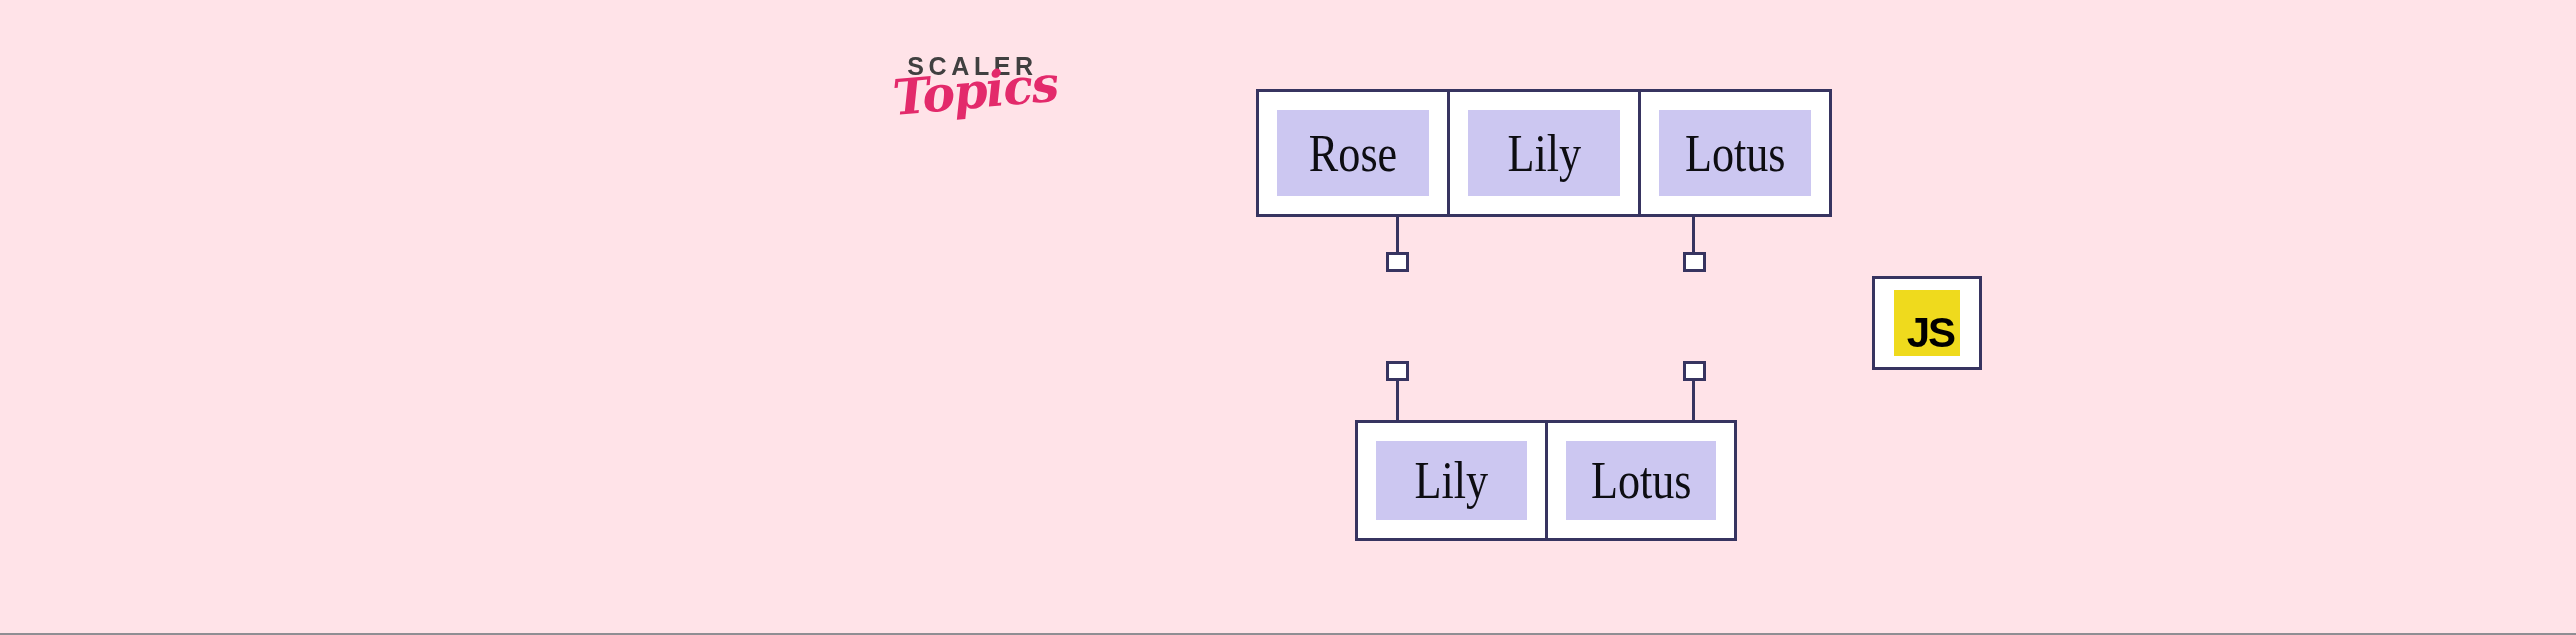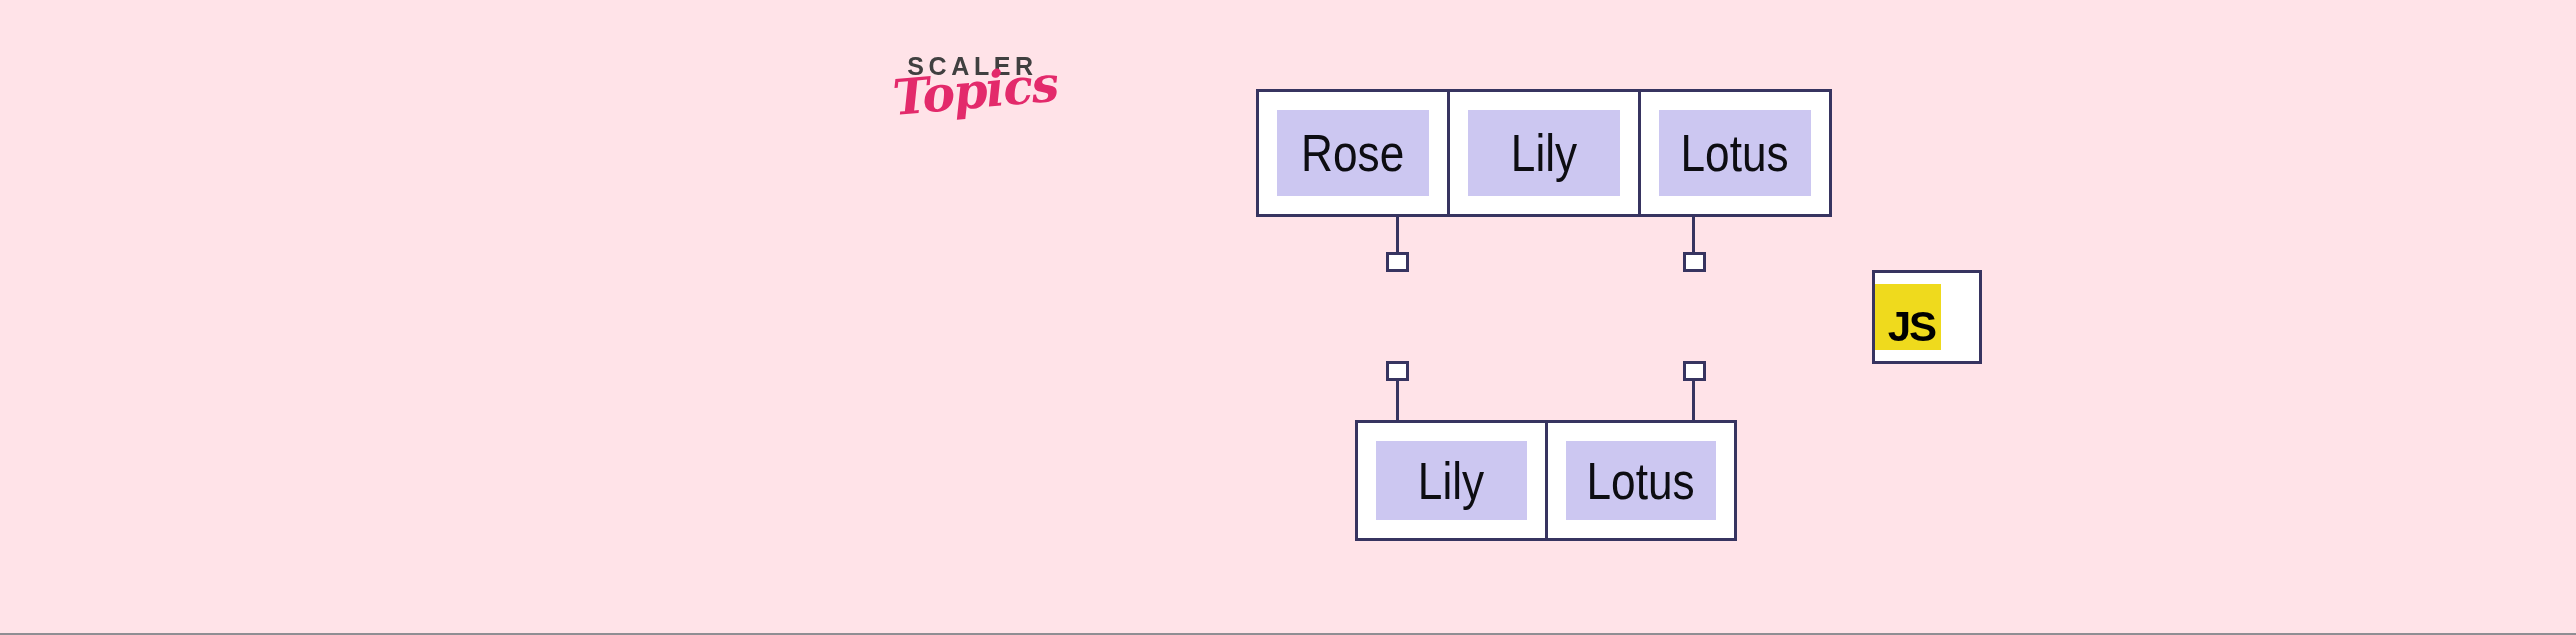--- a/index.html
+++ b/index.html
@@ -21,21 +21,21 @@
     font-size:49px; color:#e32a6b; letter-spacing:-1.5px;
     transform:rotate(-5deg); transform-origin:left center;
     margin-top:-7.2px; white-space:nowrap; line-height:1;
   }
 
   
   .container {
     position:absolute; background:#ffffff;
     border:3.1px solid #373460; display:flex;
   }
-  .cell { flex:1; display:flex; align-items:center; justify-content:center; padding:18px; }
+  .cell { flex:1; display:flex; align-items:center; justify-content:center; padding:18px;font-family:Liberation Serif, serif; }
   .cell + .cell { border-left:3.1px solid #373460; }
   .node {
     width:100%; height:100%; background:#ccc7f1;
     display:flex; align-items:center; justify-content:center;
   }
   .node-label {
     font-size:52px; color:#0d0d12; white-space:nowrap;
     transform:scaleX(0.85);
   }
 
@@ -46,23 +46,23 @@
   #op-bar {
     position:absolute; left:1109px; top:270px; width:762px; height:94px;
     background:#ffffff; border:3.6px solid #373460;
     display:flex; align-items:center; justify-content:center;
   }
   .op-label {
     font-size:58px; font-weight:bold; color:#1b3a6b;
     white-space:nowrap; letter-spacing:-0.5px; transform:scaleX(0.95);
   }
   #js-box {
-    position:absolute; left:1872px; top:270px; width:110px; height:94px;
+    position:absolute; left:1872px; top:276px; width:110px; height:94px;
     background:#ffffff; border:3.6px solid #373460;
-    display:flex; align-items:center; justify-content:flex-start;
+    display:flex; align-items:center; justify-content:center;
   }
   .js-square { position:relative; width:66px; height:66px; background:#efda1d; }
   .js-text {
     position:absolute; right:6.2px; bottom:2.1px;
     font-size:42px; font-weight:bold; color:#000000; letter-spacing:-2.1px;
     line-height:1;
   }
 
   
   .connector-line { position:absolute; width:3.1px; background:#373460; }

